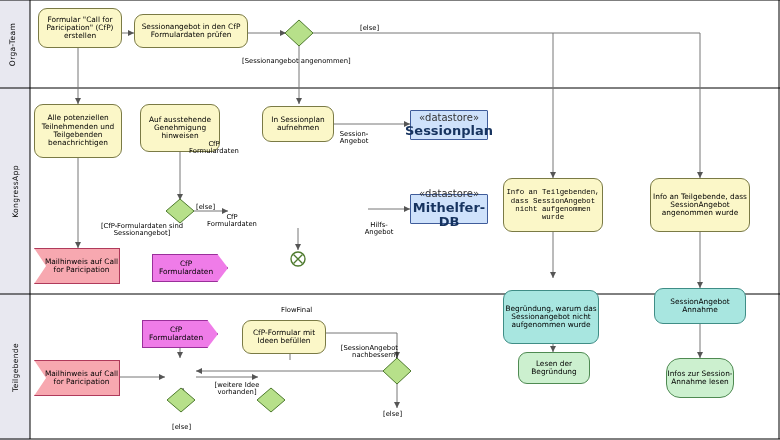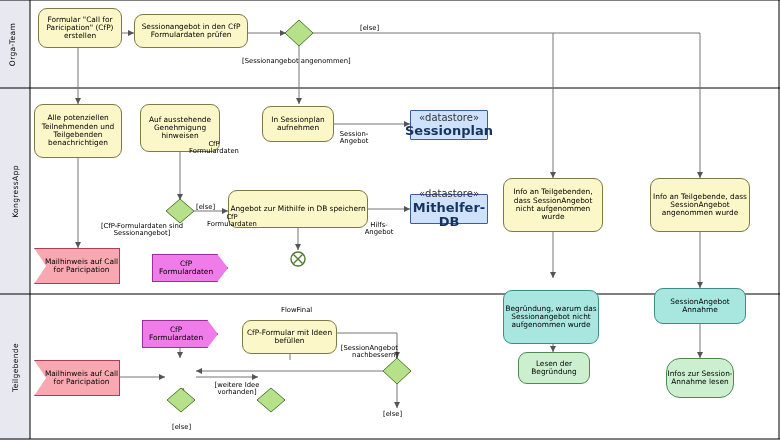--- a/index.html
+++ b/index.html
@@ -122,25 +122,22 @@
   </div>
 
   <div class="node rrect" style="left:140px;top:104px;width:80px;height:48px;">
     <span>Auf ausstehende Genehmigung hinweisen</span>
   </div>
 
   <div class="node rrect" style="left:262px;top:106px;width:72px;height:36px;">
     <span>In Sessionplan aufnehmen</span>
   </div>
 
-  <div class="node rrect" style="left:228px;top:190px;width:140px;height:38px;">
-    <span>Angebot zur Mithilfe in DB speichern</span>
-  </div>
-
-  <div class="node rrect" style="left:503px;top:178px;width:100px;height:54px;">
+
+  <div class="node rrect" style="left:503px;top:178px;width:100px;height:54px;font-family:Liberation Mono, monospace;">
     <span>Info an Teilgebenden, dass SessionAngebot nicht aufgenommen wurde</span>
   </div>
 
   <div class="node rrect" style="left:650px;top:178px;width:100px;height:54px;">
     <span>Info an Teilgebende, dass SessionAngebot angenommen wurde</span>
   </div>
 
   <div class="node rrect cyan" style="left:503px;top:278px;width:96px;height:54px;margin-top:12px;">
     <span>Begründung, warum das Sessionangebot nicht aufgenommen wurde</span>
   </div>
@@ -150,21 +147,21 @@
   </div>
 
   <div class="node rrect green" style="left:518px;top:352px;width:72px;height:32px;">
     <span>Lesen der Begründung</span>
   </div>
 
   <div class="node rrect green" style="left:666px;top:358px;width:68px;height:40px;border-radius:14px;">
     <span>Infos zur Session- Annahme lesen</span>
   </div>
 
-  <div class="node rrect" style="left:242px;top:320px;width:95px;height:34px;">
+  <div class="node rrect" style="left:242px;top:320px;width:84px;height:34px;">
     <span>CfP-Formular mit Ideen befüllen</span>
   </div>
 
   <div class="node store" style="left:410px;top:110px;width:78px;height:30px;flex-direction:column;gap:1px;">
     <span class="kw">«datastore»</span>
     <span class="nm">Sessionplan</span>
   </div>
 
   <div class="node store" style="left:410px;top:194px;width:78px;height:30px;flex-direction:column;gap:1px;">
     <span class="kw">«datastore»</span>

